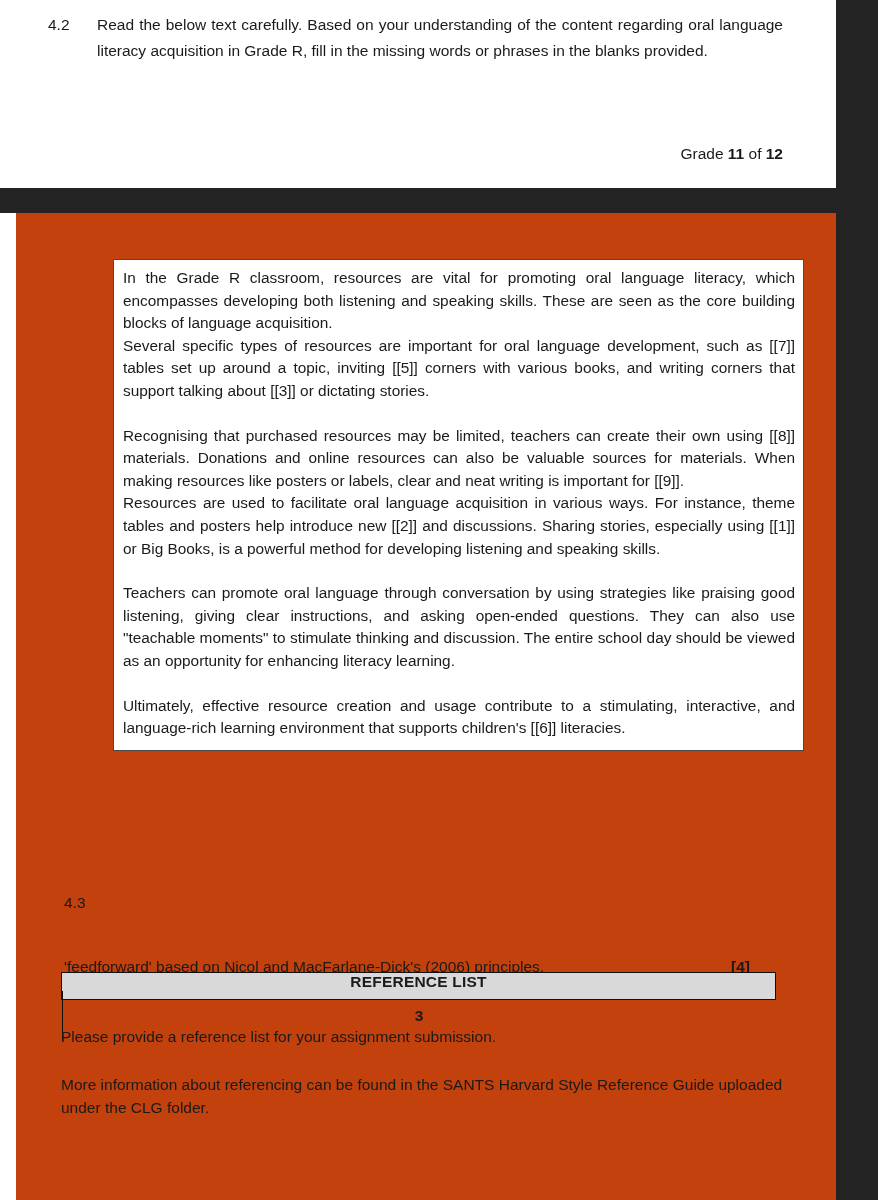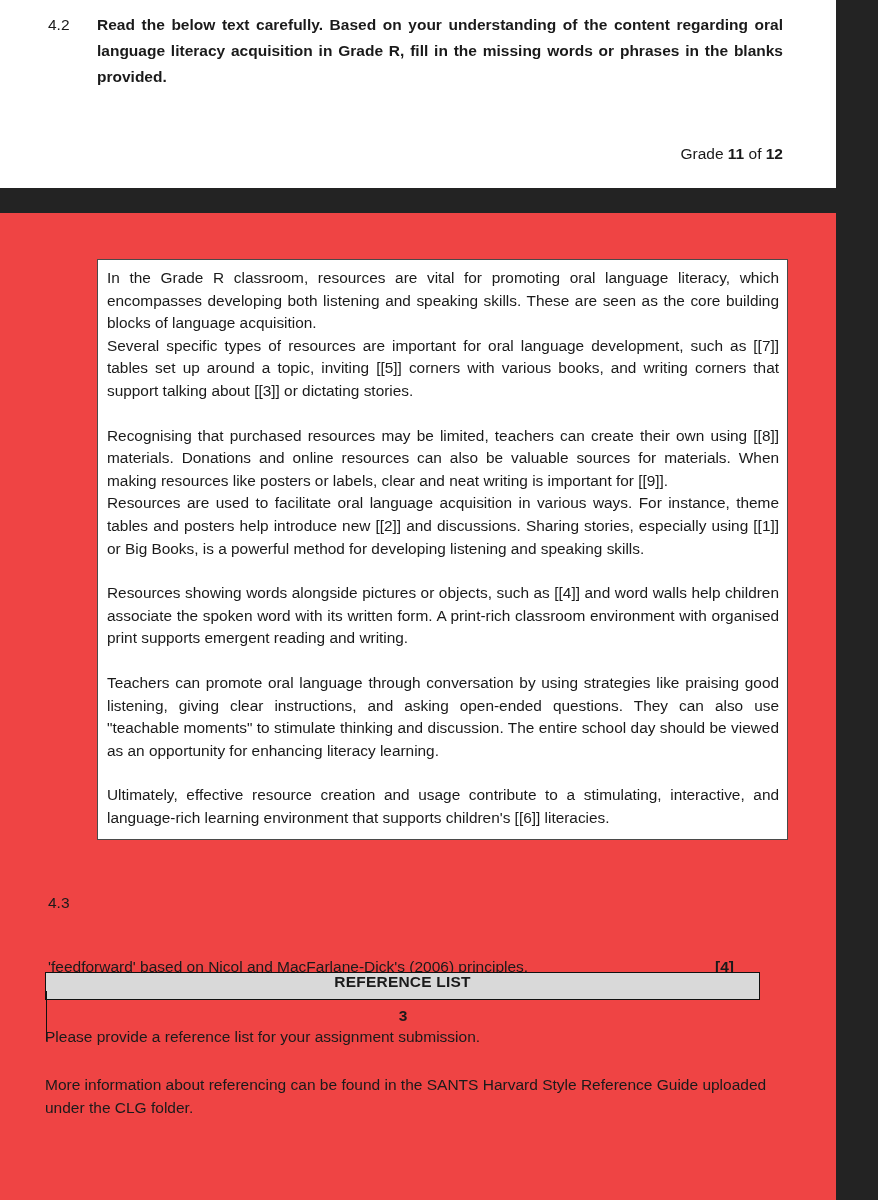--- a/index.html
+++ b/index.html
@@ -75,41 +75,41 @@
     line-height: 26px;
     text-align: justify;
     font-weight: 400;
   }
 
   #question-42 {
     left: 48px;
     top: 12px;
     width: 735px;
   }
-  #question-42 .q-body { width: 686px; font-weight: bold; }
+  #question-42 .q-body { width: 686px; }
 
   .page-footer {
     position: absolute;
     left: 0;
     top: 143px;
     width: 783px;
     text-align: right;
     font-size: 15.5px;
     line-height: 22px;
   }
   .page-footer b { font-weight: 700; }
 
   
   .page-bottom {
     position: absolute;
-    left: 0;
+    left: 16px;
     top: 213px;
     width: 836px;
     height: 987px;
-    background: #ef4444;
+    background: #c2410c;
   }
 
   
   .passage-box {
     position: absolute;
     left: 97px;
     top: 46px;
     width: 691px;
     box-sizing: border-box;
     border: 1.5px solid #4a4a4a;
@@ -227,21 +227,20 @@
 
   <div class="page-break-band"></div>
 
   <div class="page-bottom">
 
     <div class="passage-box">
       <p>In the Grade R classroom, resources are vital for promoting oral language literacy, which encompasses developing both listening and speaking skills. These are seen as the core building blocks of language acquisition.</p>
       <p>Several specific types of resources are important for oral language development, such as [[7]] tables set up around a topic, inviting [[5]] corners with various books, and writing corners that support talking about [[3]] or dictating stories.</p>
       <p class="spaced">Recognising that purchased resources may be limited, teachers can create their own using [[8]] materials. Donations and online resources can also be valuable sources for materials. When making resources like posters or labels, clear and neat writing is important for [[9]].</p>
       <p> Resources are used to facilitate oral language acquisition in various ways. For instance, theme tables and posters help introduce new [[2]] and discussions. Sharing stories, especially using [[1]] or Big Books, is a powerful method for developing listening and speaking skills.</p>
-      <p class="spaced"> Resources showing words alongside pictures or objects, such as [[4]] and word walls help children associate the spoken word with its written form. A print-rich classroom environment with organised print supports emergent reading and writing.</p>
       <p class="spaced"> Teachers can promote oral language through conversation by using strategies like praising good listening, giving clear instructions, and asking open-ended questions. They can also use "teachable moments" to stimulate thinking and discussion. The entire school day should be viewed as an opportunity for enhancing literacy learning.</p>
       <p class="spaced"> Ultimately, effective resource creation and usage contribute to a stimulating, interactive, and language-rich learning environment that supports children's [[6]] literacies.</p>
     </div>
 
     <div class="question-row" id="question-43">
       <div class="q-number">4.3</div>
       <div class="q-body">
         <span class="q43-line2">
           <span>'feedforward' based on Nicol and MacFarlane-Dick's (2006) principles.</span>
           <span class="marks">[4]</span>

